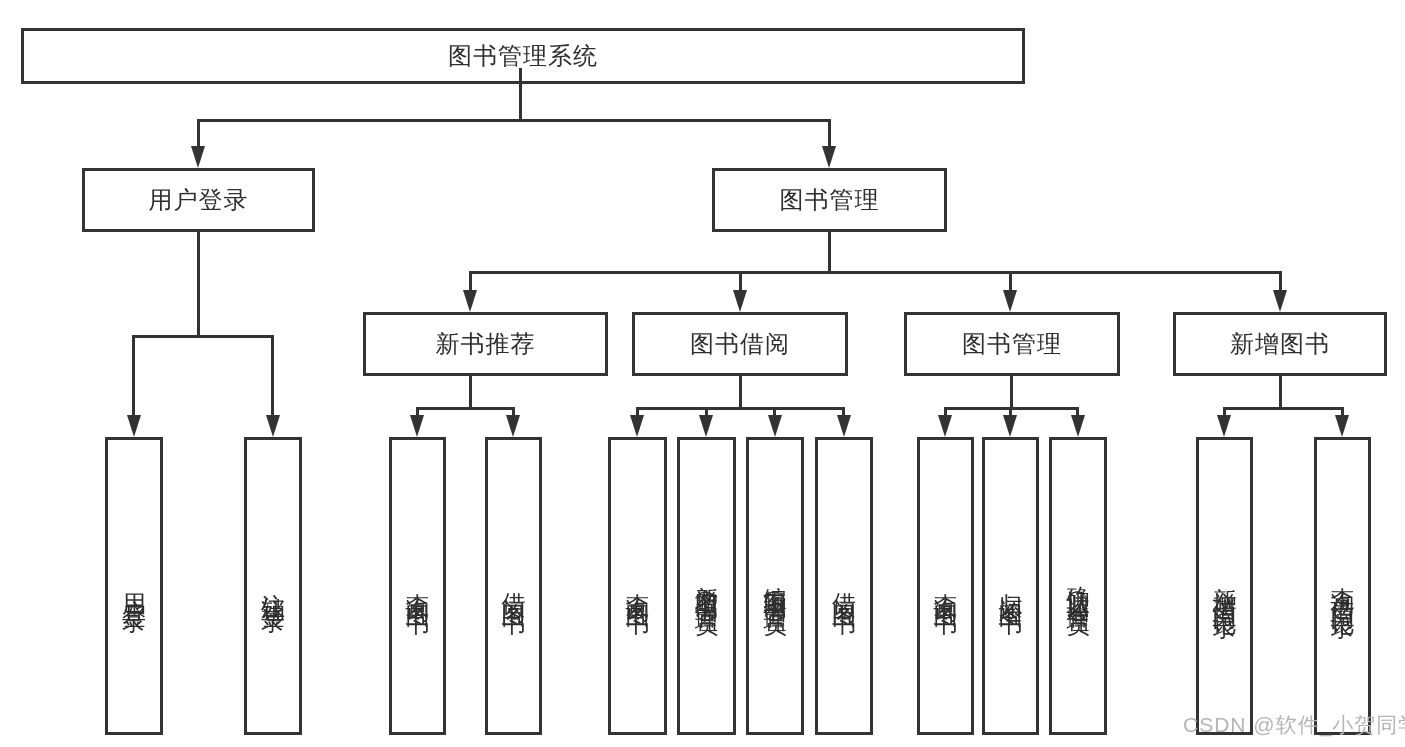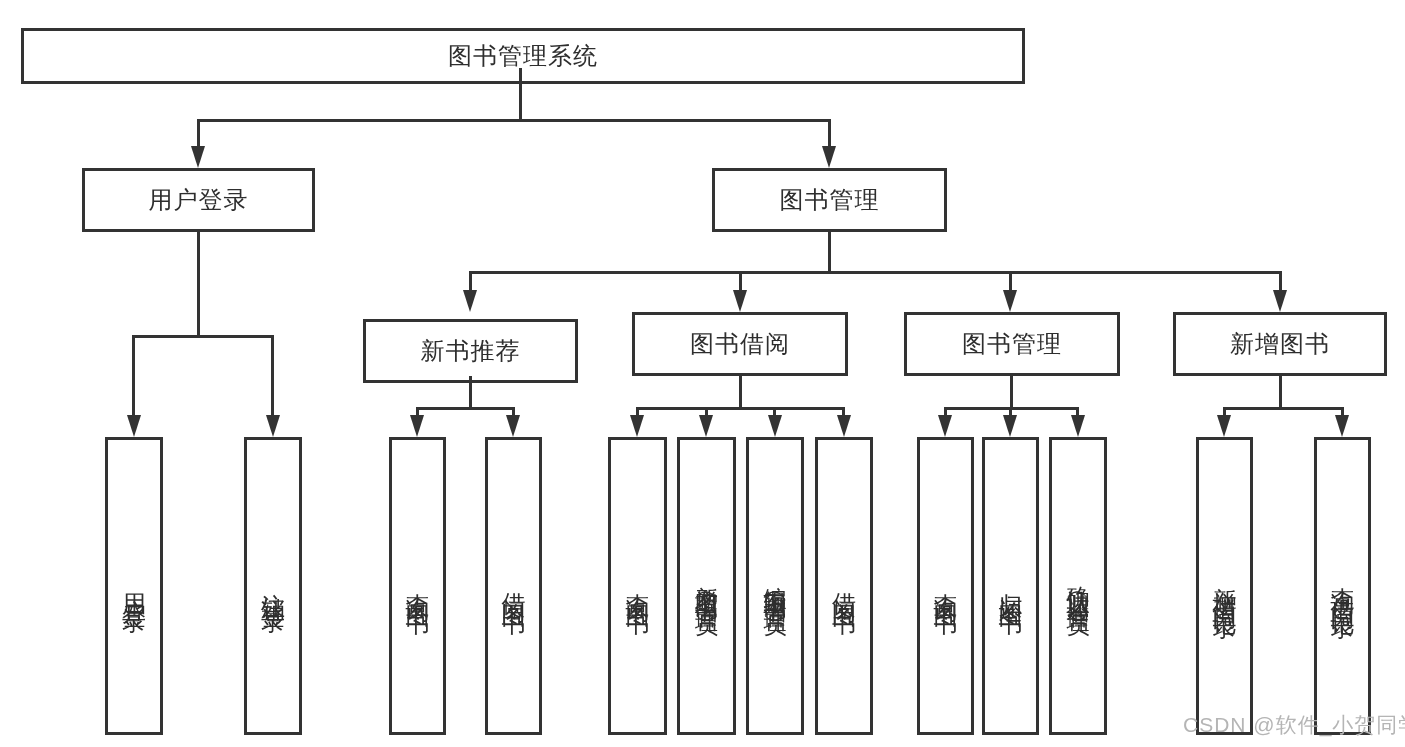--- a/index.html
+++ b/index.html
@@ -106,21 +106,21 @@
   <div class="hl" style="left:469px; top:271px; width:813px;"></div>
   <div class="vl" style="left:469px; top:271px; height:22px;"></div>
   <div class="arrow" style="left:463px; top:290px;"></div>
   <div class="vl" style="left:739px; top:271px; height:22px;"></div>
   <div class="arrow" style="left:733px; top:290px;"></div>
   <div class="vl" style="left:1009px; top:271px; height:22px;"></div>
   <div class="arrow" style="left:1003px; top:290px;"></div>
   <div class="vl" style="left:1279px; top:271px; height:22px;"></div>
   <div class="arrow" style="left:1273px; top:290px;"></div>
 
-  <div class="node" style="left:363px; top:312px; width:215px; height:64px;margin-top:7px;">
+  <div class="node" style="left:363px; top:312px; width:245px; height:64px;">
     <span>新书推荐</span>
   </div>
   <div class="node" style="left:632px; top:312px; width:216px; height:64px;">
     <span>图书借阅</span>
   </div>
   <div class="node" style="left:904px; top:312px; width:216px; height:64px;">
     <span>图书管理</span>
   </div>
   <div class="node" style="left:1173px; top:312px; width:214px; height:64px;">
     <span>新增图书</span>

